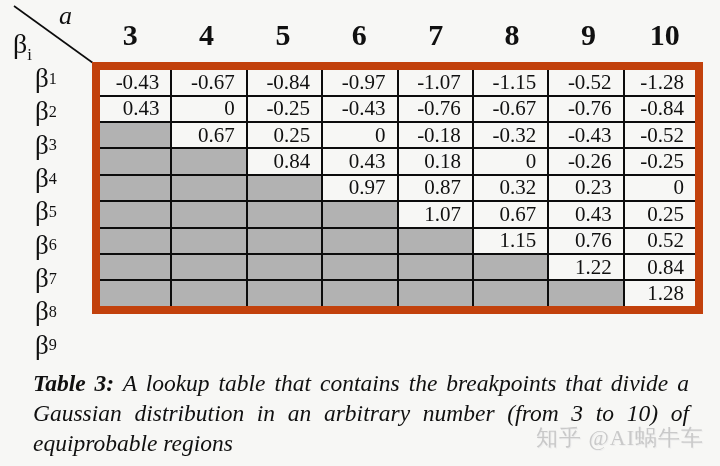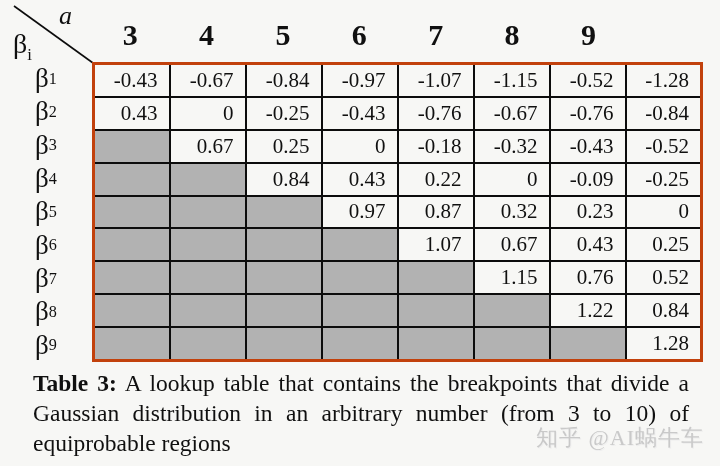--- a/index.html
+++ b/index.html
@@ -16,31 +16,31 @@
     display:grid;grid-template-columns:repeat(8,1fr);
     font-weight:bold;font-size:30px;
   }
   .colheads .colhead{display:flex;align-items:center;justify-content:center;}
   .rowlabels{
     position:absolute;left:35px;top:62px;width:56px;height:300px;
     display:flex;flex-direction:column;font-size:27px;
   }
   .rowlabels .rowlabel{flex:1;display:flex;align-items:center;line-height:1;}
   table.grid{
-    position:absolute;left:92px;top:62px;width:611px;height:300px;
+    position:absolute;left:92px;top:62px;width:611px;height:252px;
     border-collapse:collapse;table-layout:fixed;font-size:21px;
-    border:3px solid #c2410c;
+    border:8px solid #c2410c;
   }
   table.grid td{
     border:2px solid #0c0c0c;text-align:right;padding:0 11px 0 0;
     vertical-align:middle;line-height:1;
   }
   .caption{
     position:absolute;left:33px;top:368px;width:656px;margin:0;
-    font-size:23.5px;line-height:30px;text-align:justify;
+    font-size:23.5px;line-height:30px;text-align:justify;font-style:italic;
   }
   .watermark{
     position:absolute;right:16px;top:423px;font-size:22px;letter-spacing:1px;
     color:#c9c9c9;font-family:Liberation Serif, serif;
     text-shadow:1px 1px 0 #eeeeee;
   }
 </style>
 </head>
 <body>
 
@@ -55,20 +55,21 @@
   <div class="corner-b"><span>β</span><sub>i</sub></div>
 
   <div class="colheads">
       <div class="colhead">3</div>
       <div class="colhead">4</div>
       <div class="colhead">5</div>
       <div class="colhead">6</div>
       <div class="colhead">7</div>
       <div class="colhead">8</div>
       <div class="colhead">9</div>
+      <div class="colhead">10</div>
     </div>
 
   <div class="rowlabels">
       <div class="rowlabel">
         <span>β</span>
         <sub>1</sub>
       </div>
       <div class="rowlabel">
         <span>β</span>
         <sub>2</sub>
@@ -133,23 +134,23 @@
           <td>-0.18</td>
           <td>-0.32</td>
           <td>-0.43</td>
           <td>-0.52</td>
         </tr>
         <tr>
           <td style="background: rgb(178, 178, 178);"></td>
           <td style="background: rgb(178, 178, 178);"></td>
           <td>0.84</td>
           <td>0.43</td>
-          <td>0.22</td>
-          <td>0</td>
-          <td>-0.09</td>
+          <td>0.18</td>
+          <td>0</td>
+          <td>-0.26</td>
           <td>-0.25</td>
         </tr>
         <tr>
           <td style="background: rgb(178, 178, 178);"></td>
           <td style="background: rgb(178, 178, 178);"></td>
           <td style="background: rgb(178, 178, 178);"></td>
           <td>0.97</td>
           <td>0.87</td>
           <td>0.32</td>
           <td>0.23</td>

